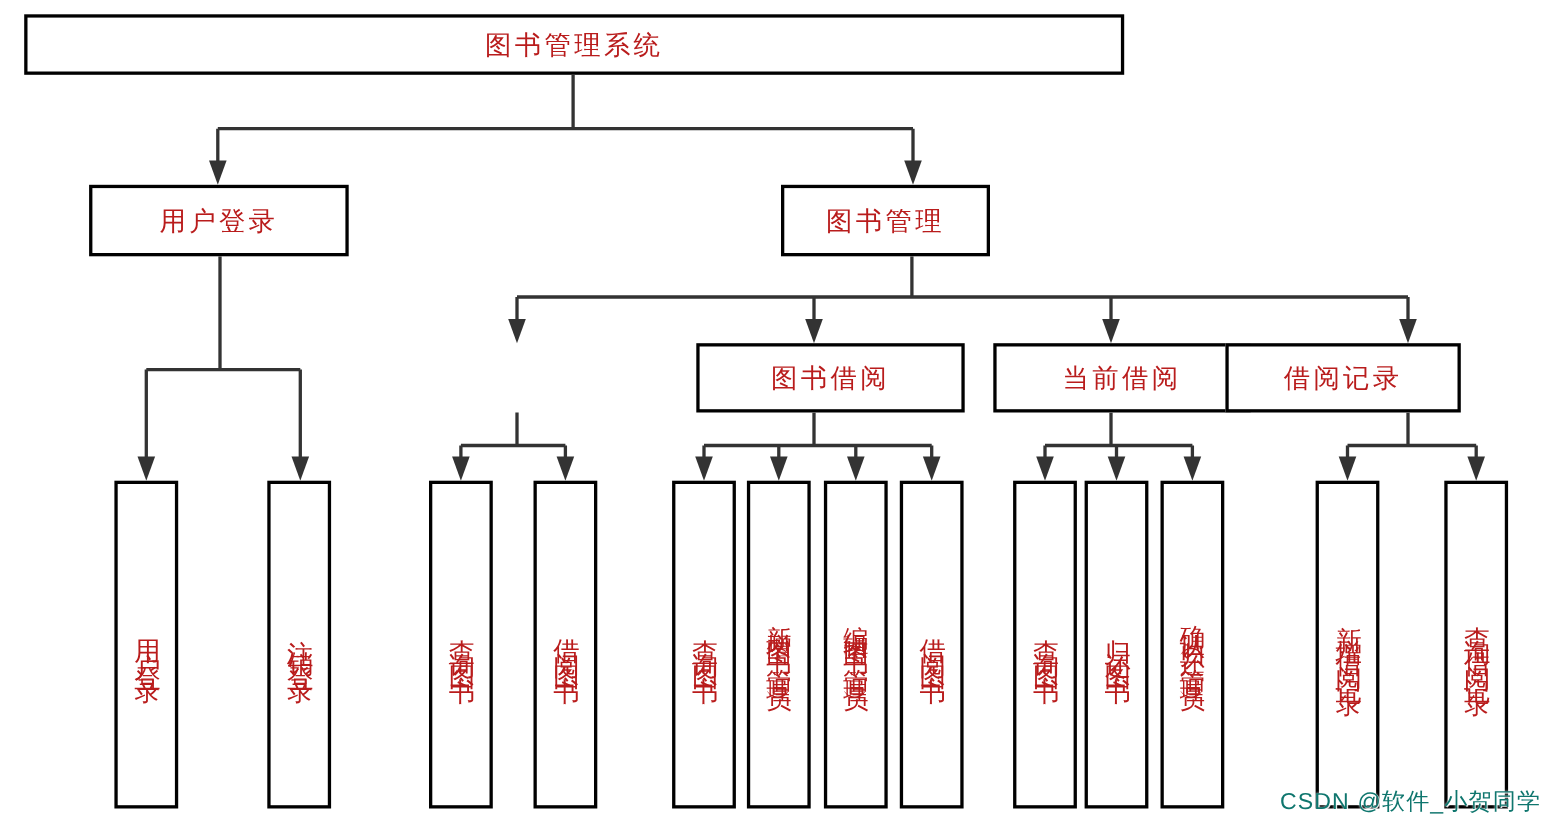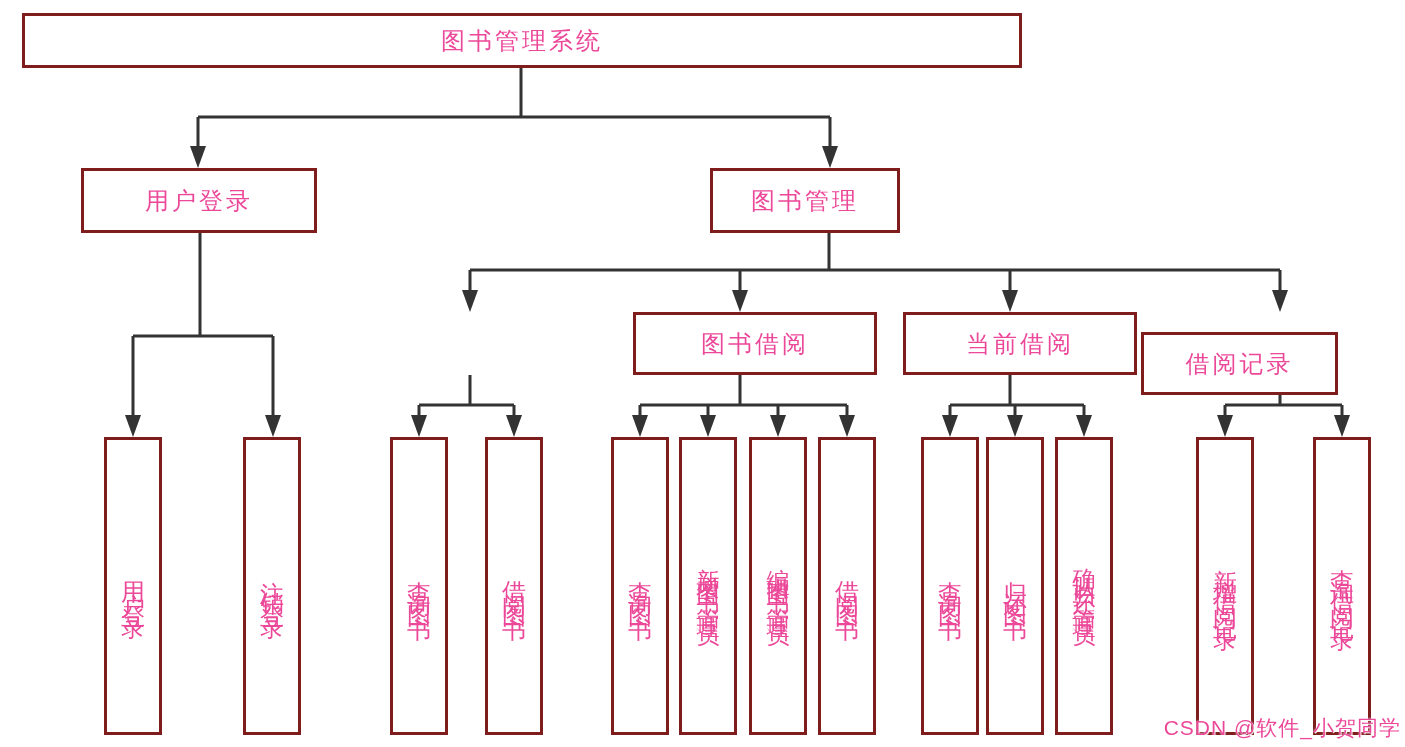--- a/index.html
+++ b/index.html
@@ -2,36 +2,36 @@
 <html><head>
 <meta charset="utf-8">
 <style>
   html,body{margin:0;padding:0;background:#fff;}
   .stage{
     position:relative;width:1405px;height:747px;background:#ffffff;
     font-family:"Liberation Sans","DejaVu Sans",sans-serif;overflow:hidden;
   }
   .wires{position:absolute;left:0;top:0;z-index:1;}
   .box{
-    position:absolute;box-sizing:border-box;border:3px solid #7f1d1d;background:#ffffff;
-    display:flex;align-items:center;justify-content:center;color:#ec4899;z-index:2;
+    position:absolute;box-sizing:border-box;border:3px solid #000000;background:#ffffff;
+    display:flex;align-items:center;justify-content:center;color:#b91c1c;z-index:2;
   }
   .h-label{font-size:24px;letter-spacing:3px;white-space:nowrap;}
   .root{left:22px;top:13px;width:1000px;height:55px;}
   .lvl2{top:168px;height:65px;}
   .lvl3{top:312px;height:63px;}
   .leaf{top:437px;height:298px;width:58px;}
   .v-label{
     writing-mode:vertical-rl;text-orientation:mixed;
     font-size:24px;letter-spacing:12px;line-height:1;white-space:nowrap;
   }
   .v-label.tight{letter-spacing:8px;font-size:23px;}
   .watermark{
     position:absolute;right:4px;bottom:5px;z-index:5;
-    font-size:21px;letter-spacing:1px;color:#ec4899;
+    font-size:21px;letter-spacing:1px;color:#0f766e;
     text-shadow:0 0 2px #ffffff,1px 1px 0 rgba(255,255,255,.85);
     white-space:nowrap;
   }
 </style>
 </head>
 <body>
 
 <div class="stage">
 
   <svg class="wires" width="1405" height="747" viewBox="0 0 1405 747" aria-hidden="true">
@@ -88,21 +88,21 @@
   <div class="box lvl2" style="left:710px;width:190px;">
     <span class="h-label">图书管理</span>
   </div>
 
   <div class="box lvl3" style="left:633px;width:244px;">
     <span class="h-label">图书借阅</span>
   </div>
   <div class="box lvl3" style="left:903px;width:234px;text-align:center;">
     <span class="h-label">当前借阅</span>
   </div>
-  <div class="box lvl3" style="left:1141px;width:197px;margin-top:20px;">
+  <div class="box lvl3" style="left:1114px;width:214px;">
     <span class="h-label">借阅记录</span>
   </div>
 
   <div class="box leaf" style="left:104px;">
     <span class="v-label">用户登录</span>
   </div>
   <div class="box leaf" style="left:243px;">
     <span class="v-label">注销登录</span>
   </div>
 

